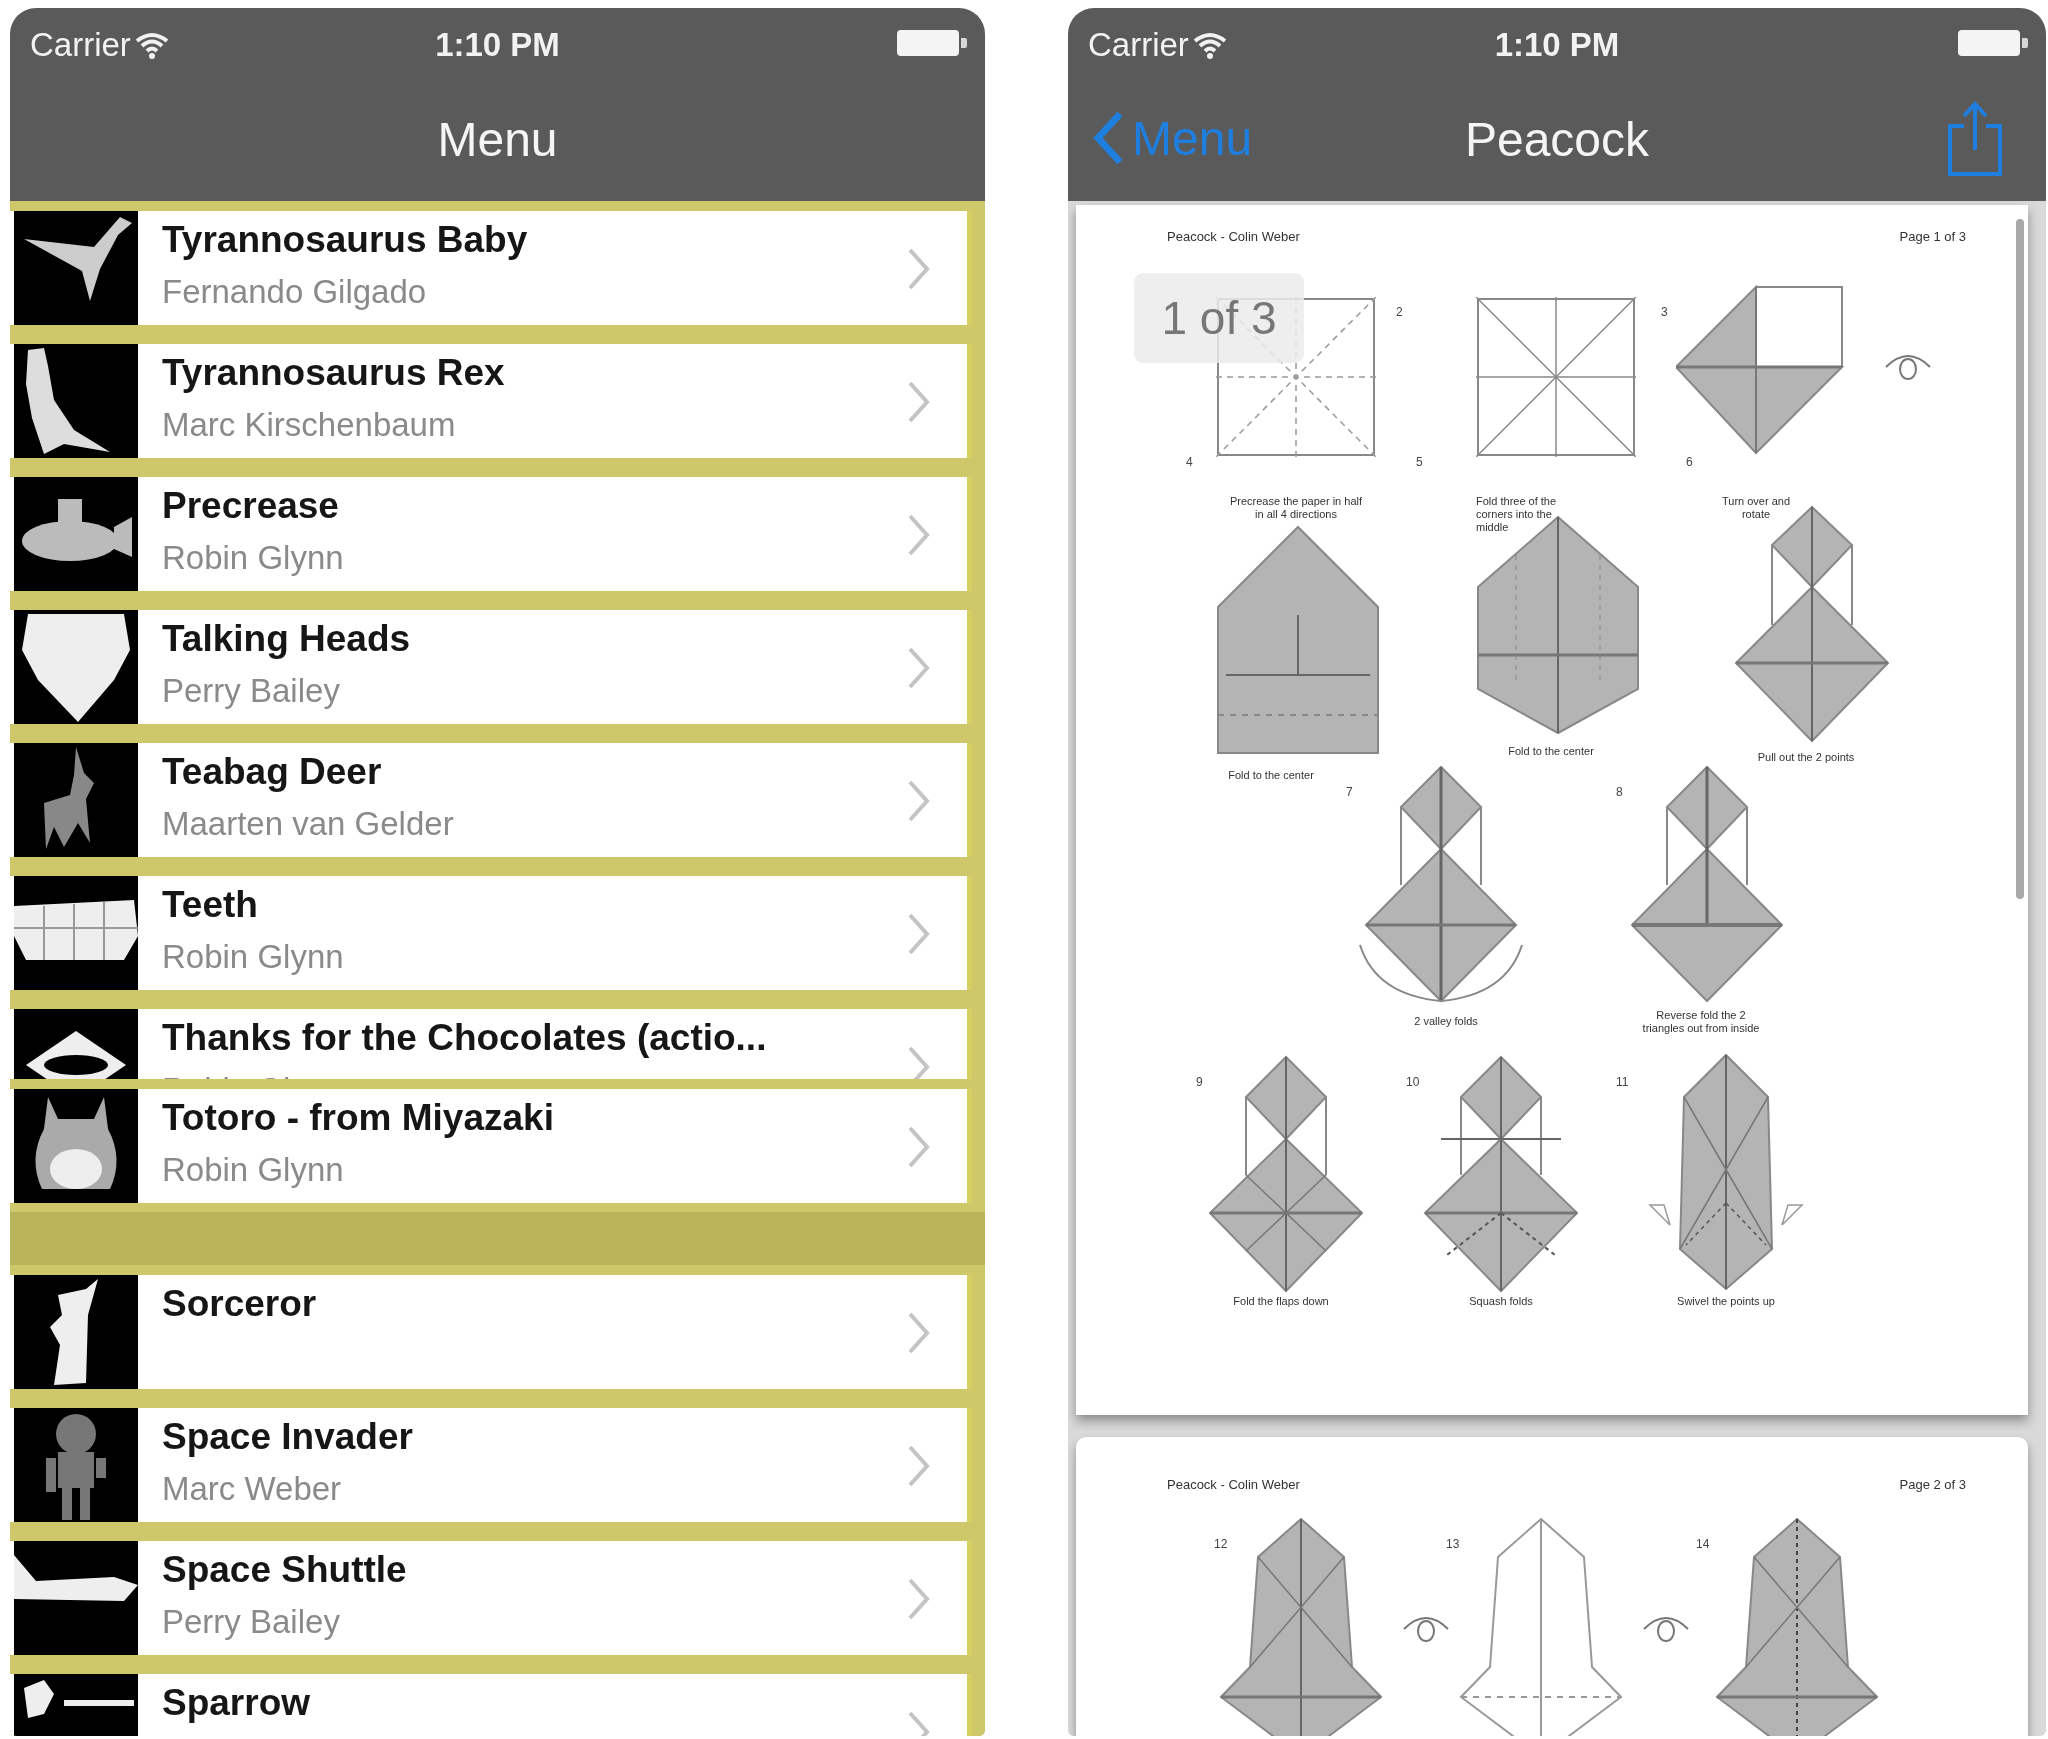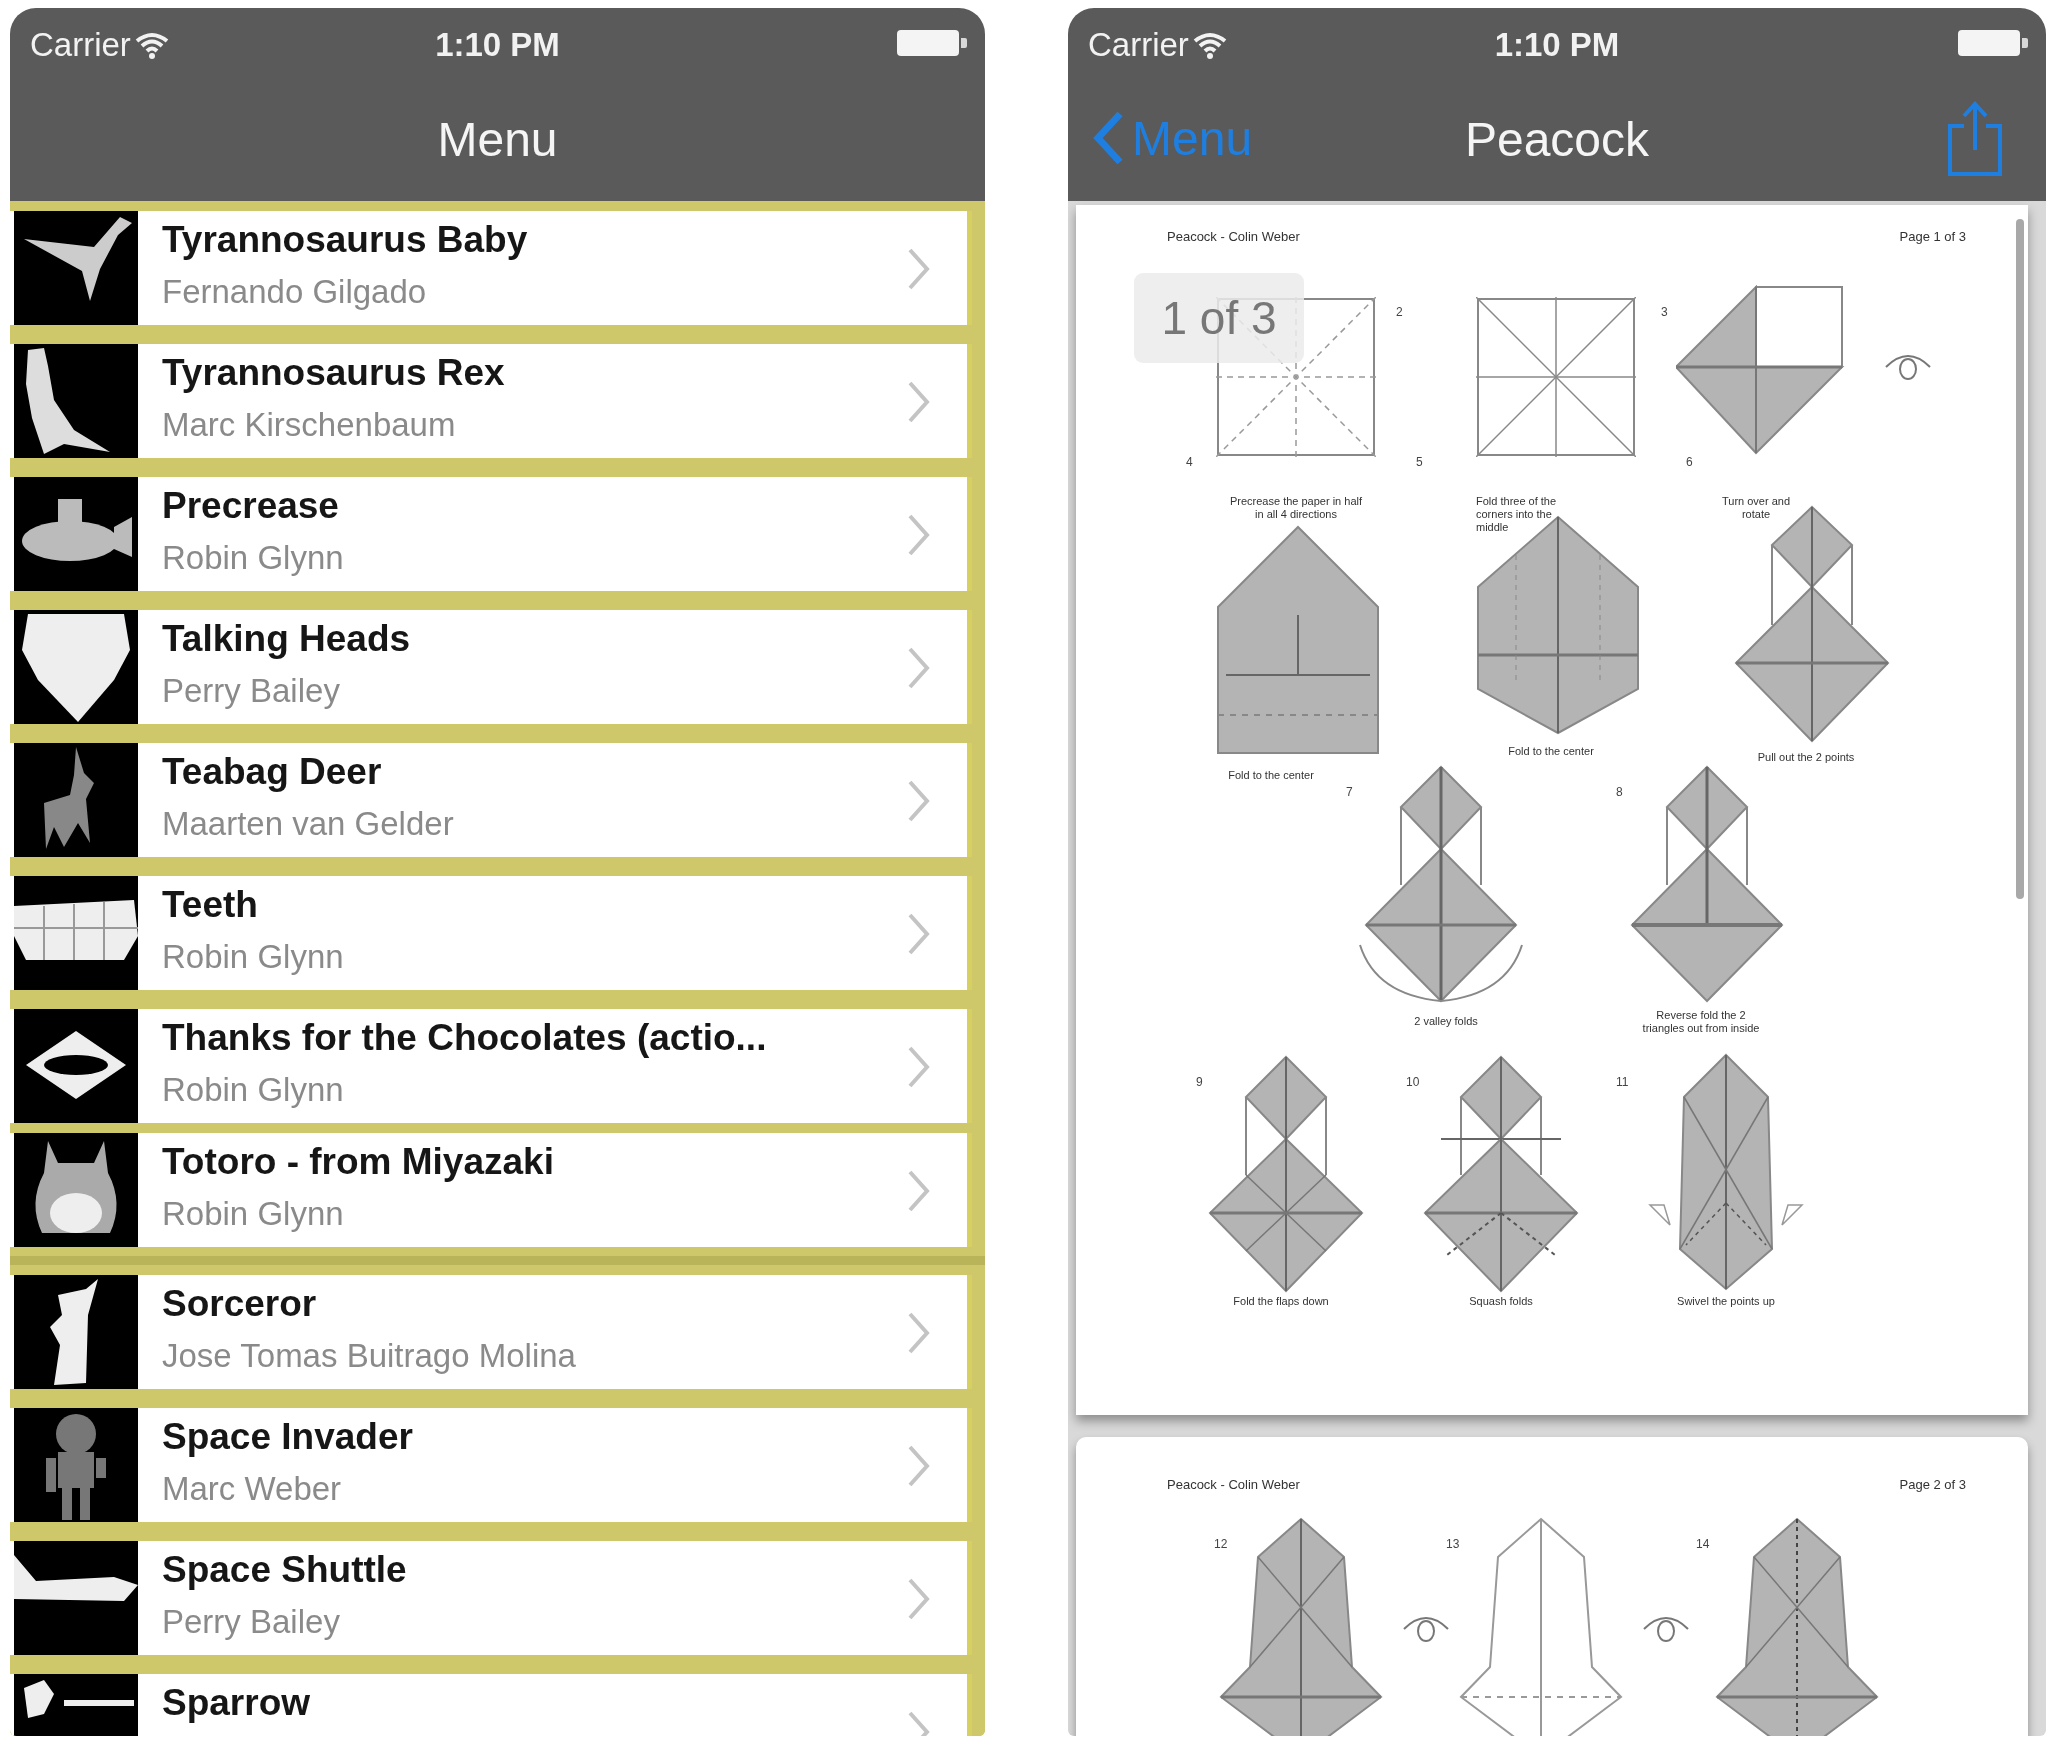--- a/index.html
+++ b/index.html
@@ -167,41 +167,40 @@
               <ellipse cx="62" cy="56" rx="32" ry="10" fill="#000"></ellipse>
             </svg></div>
       <div class="title">Thanks for the Chocolates (actio...</div>
       <div class="author">Robin Glynn</div>
       <svg class="chev" viewBox="0 0 24 44">
             <polyline points="3,3 20,22 3,41" stroke="#c4c4c4" stroke-width="4" fill="none"></polyline>
           </svg>
     </div>
       </div>
 
-    <div class="row" style="top:922px">
+    <div class="row" style="top:878px">
         <div class="inner">
       <div class="thumb"><svg viewBox="0 0 124 114">
               <path d="M34 8 L44 30 L80 30 L90 8 L94 40 Q110 70 96 100 L28 100 Q14 70 30 40 Z" fill="#aaa"></path>
               <ellipse cx="62" cy="80" rx="26" ry="20" fill="#eee"></ellipse>
             </svg></div>
       <div class="title">Totoro - from Miyazaki</div>
       <div class="author">Robin Glynn</div>
       <svg class="chev" viewBox="0 0 24 44">
             <polyline points="3,3 20,22 3,41" stroke="#c4c4c4" stroke-width="4" fill="none"></polyline>
           </svg>
     </div>
       </div>
 
     <div class="row" style="top:1064px">
         <div class="inner">
       <div class="thumb"><svg viewBox="0 0 124 114">
               <polygon points="44,20 72,14 84,4 74,40 72,108 40,110 46,70 36,52 48,40" fill="#eee"></polygon>
             </svg></div>
       <div class="title">Sorceror</div>
-      <div class="author">Jose Tomas Buitrago Molina</div>
       <svg class="chev" viewBox="0 0 24 44">
             <polyline points="3,3 20,22 3,41" stroke="#c4c4c4" stroke-width="4" fill="none"></polyline>
           </svg>
     </div>
       </div>
 
     <div class="row" style="top:1197px">
         <div class="inner">
       <div class="thumb"><svg viewBox="0 0 124 114">
               <circle cx="62" cy="26" r="20" fill="#777"></circle>

